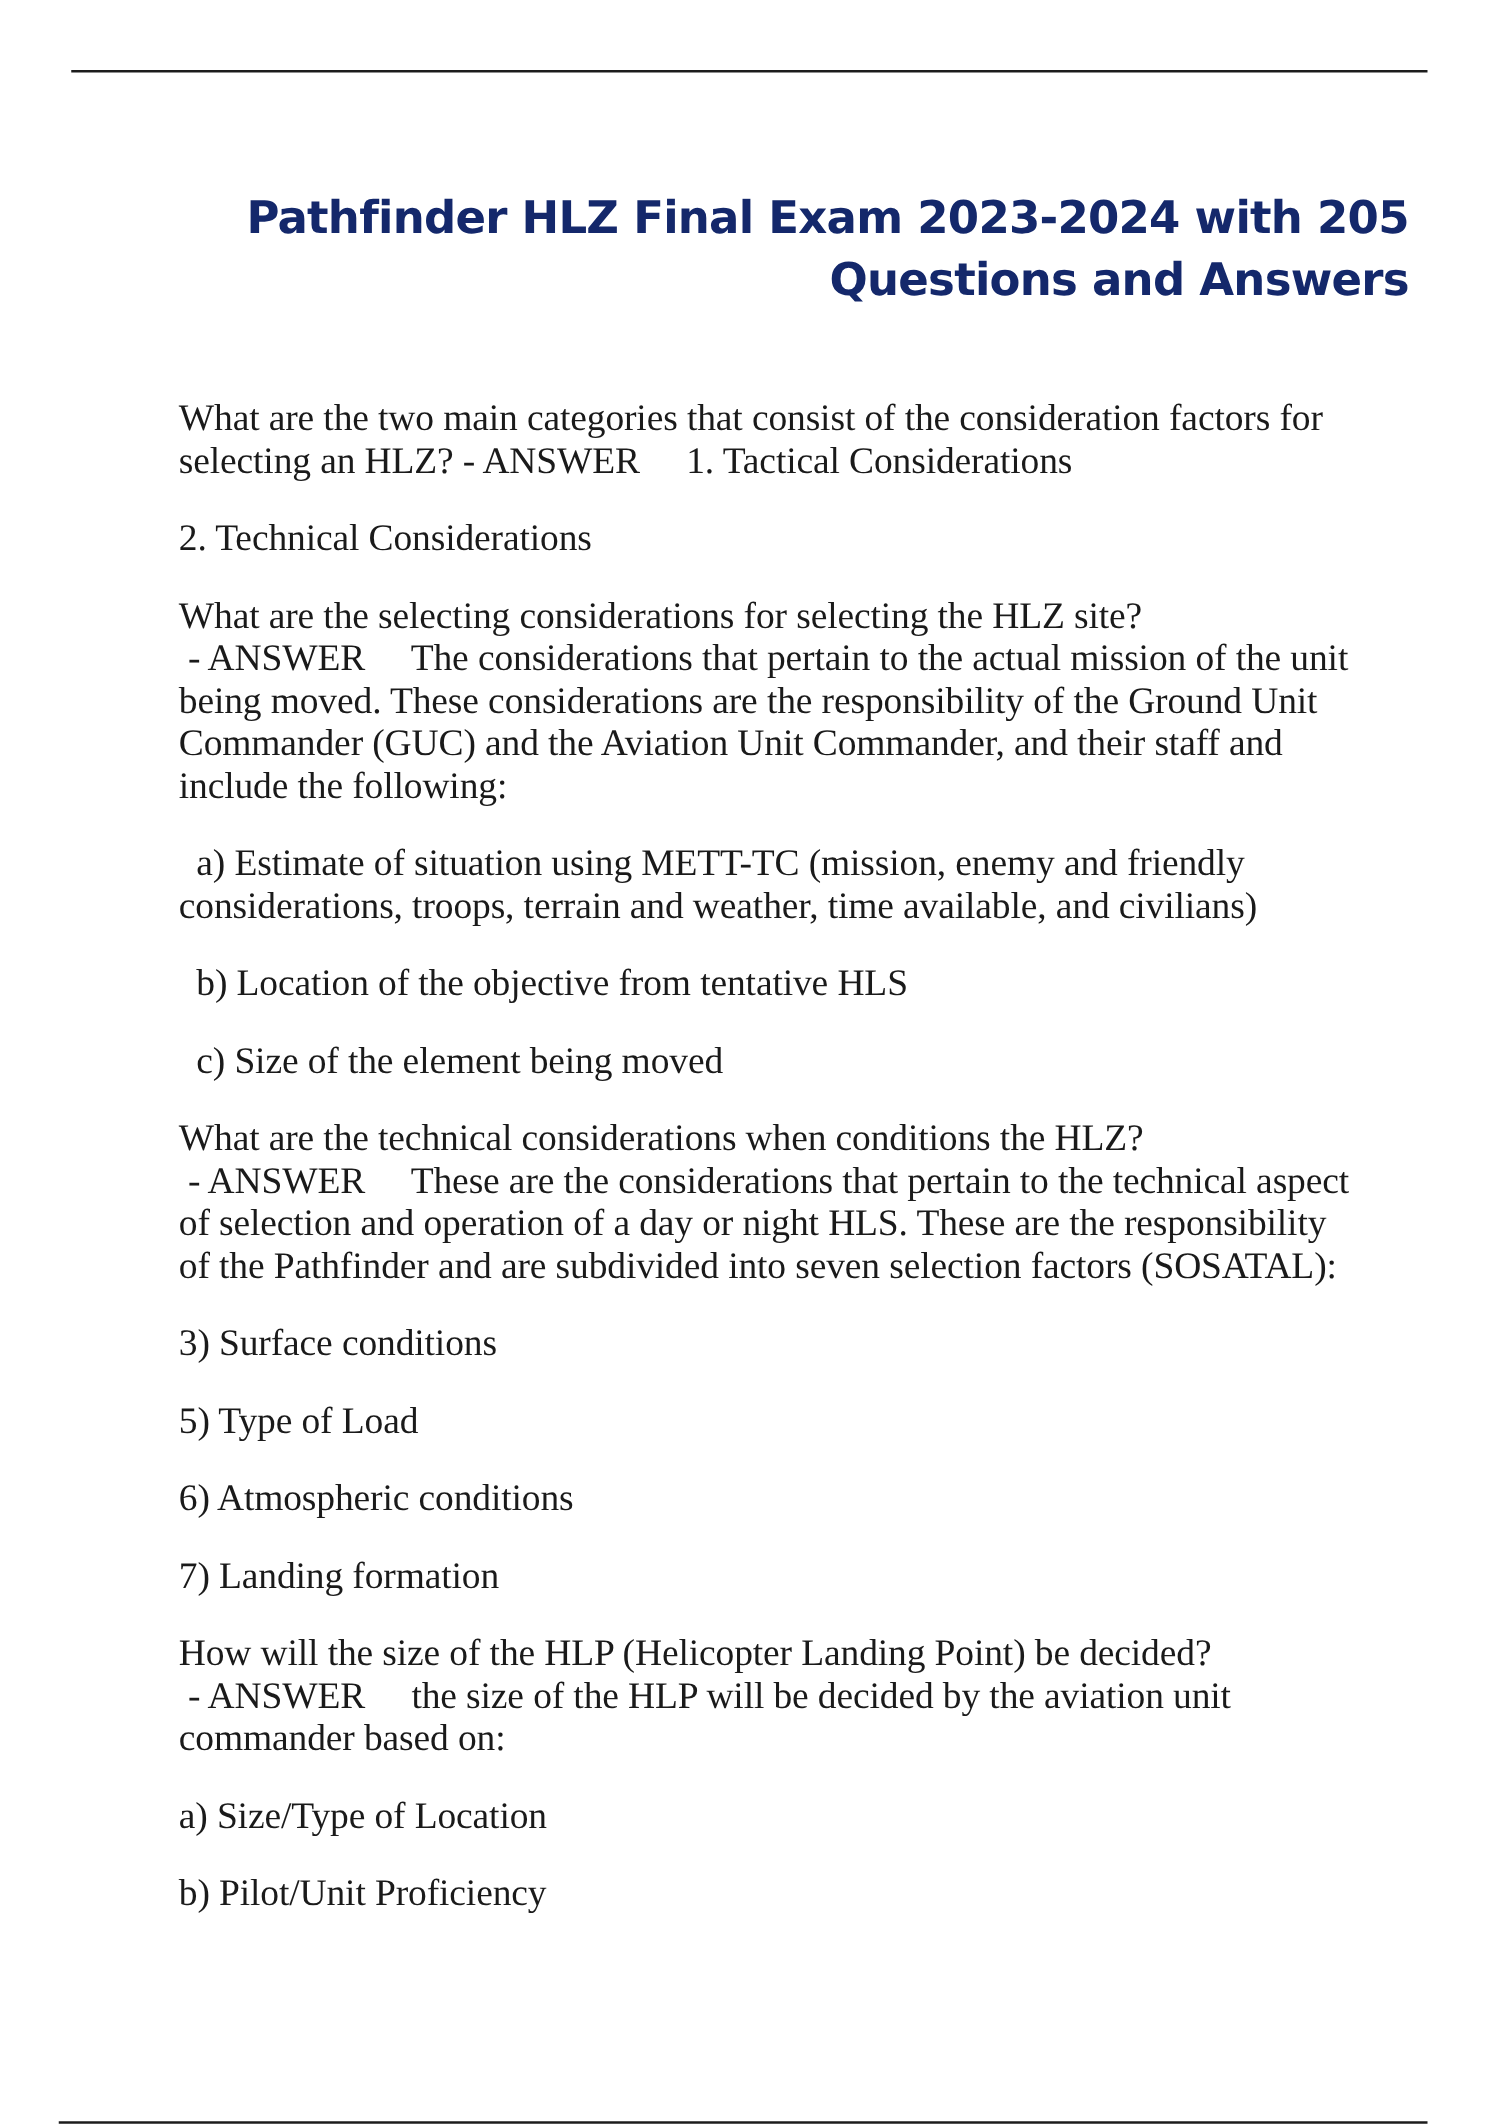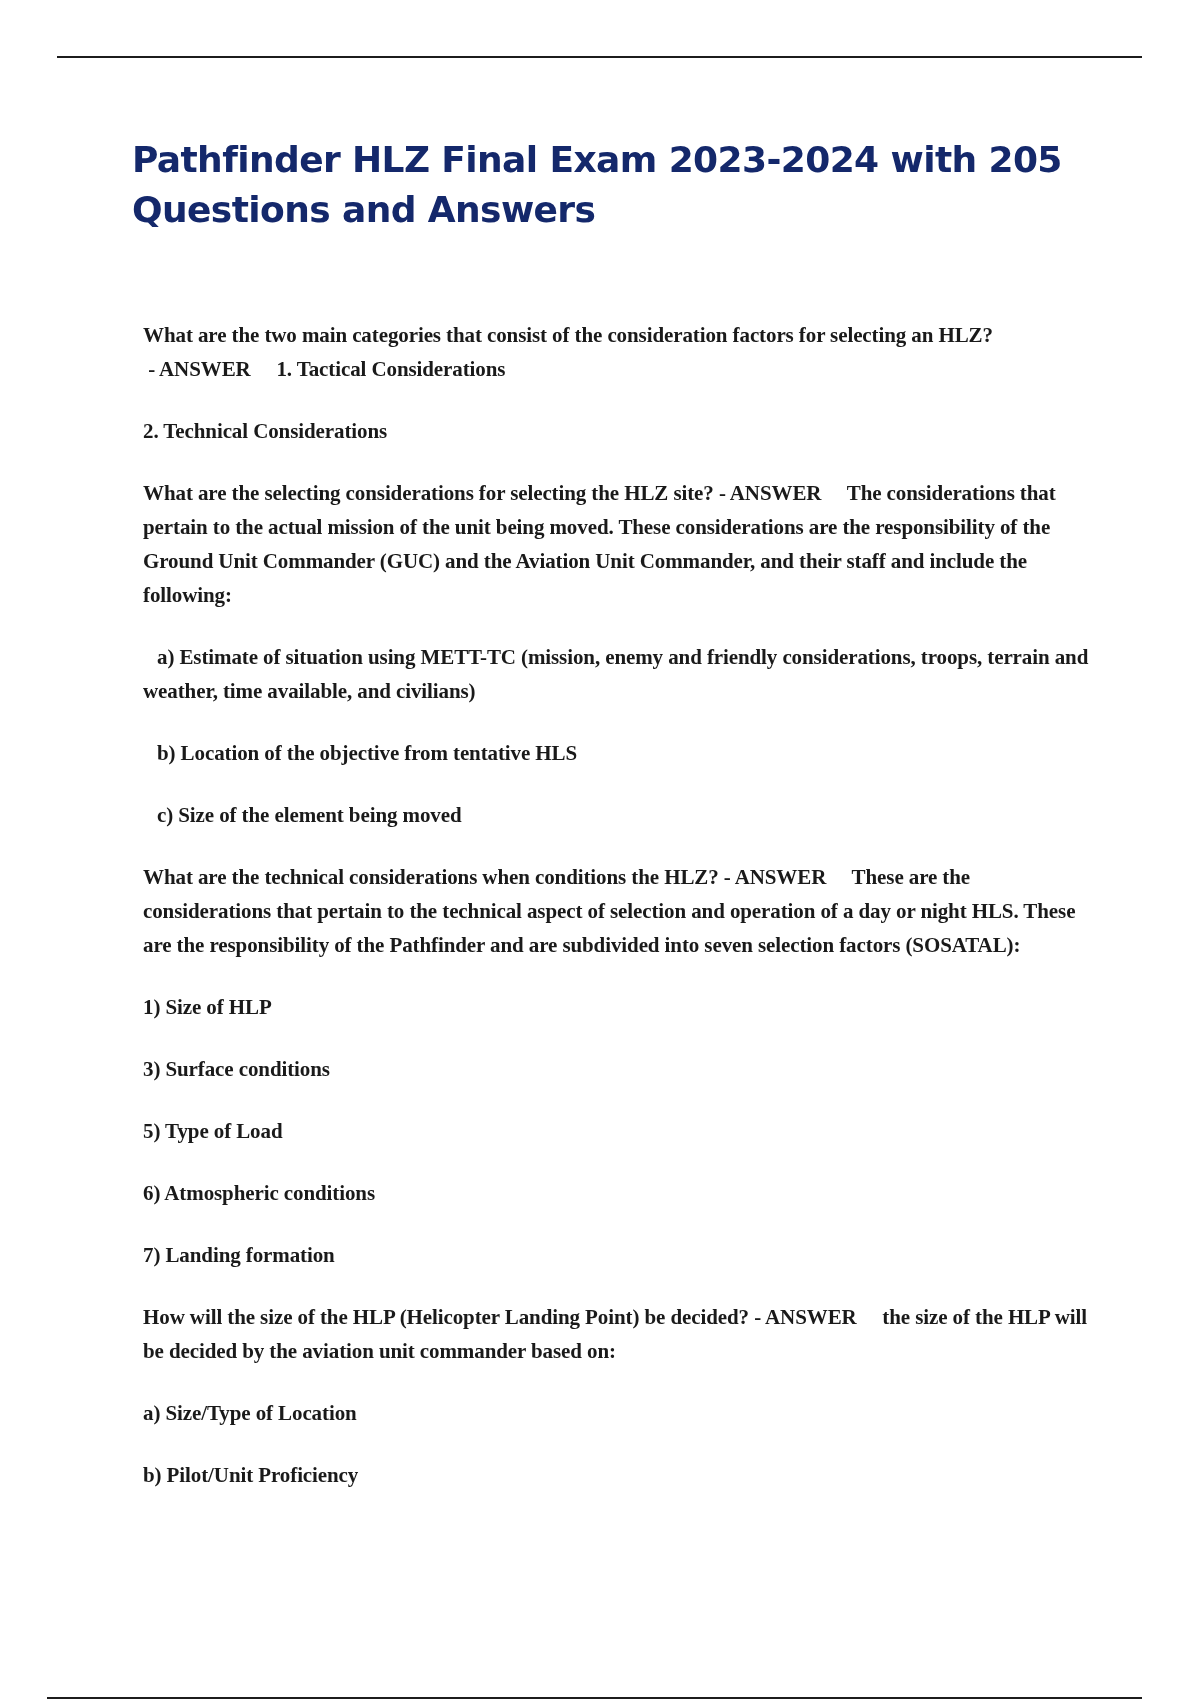--- a/index.html
+++ b/index.html
@@ -21,39 +21,40 @@
       background: #1c1c1c;
     }
     .rule-top { top: 56px; left: 57px; width: 1085px; }
     .rule-bottom { top: 1697px; left: 47px; width: 1095px; }
 
     .title {
       position: absolute;
       top: 134px;
       left: 131px;
       width: 980px;
-      margin: 1px;
+      margin: 16px;
       font-family: "DejaVu Sans", "Liberation Sans", sans-serif;
       font-weight: bold;
       font-size: 36px;
       line-height: 50px;
       color: #14286b;
       letter-spacing: -0.6px;
+      text-align: right;
     }
 
     .content {
       position: absolute;
       top: 318px;
       left: 143px;
       width: 950px;
     }
     .para {
       margin: 0;
-      font-weight: bold;
-      font-size: 21px;
+      font-weight: normal;
+      font-size: 30px;
       line-height: 34px;
       letter-spacing: -0.1px;
     }
     .gap { margin-top: 28px; }
     .indent { padding-left: 14px; }
     .answer-sep { white-space: pre; }
   </style>
 </head>
 <body>
 
@@ -71,21 +72,20 @@
   <p class="para gap">
     <span>What are the selecting considerations for selecting the HLZ site?</span><span class="answer-sep"> - ANSWER     </span><span>The considerations that pertain to the actual mission of the unit being moved. These considerations are the responsibility of the Ground Unit Commander (GUC) and the Aviation Unit Commander, and their staff and include the following:</span>
   </p>
   <p class="para gap"><span class="indent">a) Estimate of situation using METT-TC (mission, enemy and friendly considerations, troops, terrain and weather, time available, and civilians)</span></p>
   <p class="para gap indent">b) Location of the objective from tentative HLS</p>
   <p class="para gap indent">c) Size of the element being moved</p>
 
   <p class="para gap">
     <span>What are the technical considerations when conditions the HLZ?</span><span class="answer-sep"> - ANSWER     </span><span>These are the considerations that pertain to the technical aspect of selection and operation of a day or night HLS. These are the responsibility of the Pathfinder and are subdivided into seven selection factors (SOSATAL):</span>
   </p>
-  <p class="para gap">1) Size of HLP</p>
   <p class="para gap">3) Surface conditions</p>
   <p class="para gap">5) Type of Load</p>
   <p class="para gap">6) Atmospheric conditions</p>
   <p class="para gap">7) Landing formation</p>
 
   <p class="para gap">
     <span>How will the size of the HLP (Helicopter Landing Point) be decided?</span><span class="answer-sep"> - ANSWER     </span><span>the size of the HLP will be decided by the aviation unit commander based on:</span>
   </p>
   <p class="para gap">a) Size/Type of Location</p>
   <p class="para gap">b) Pilot/Unit Proficiency</p>

